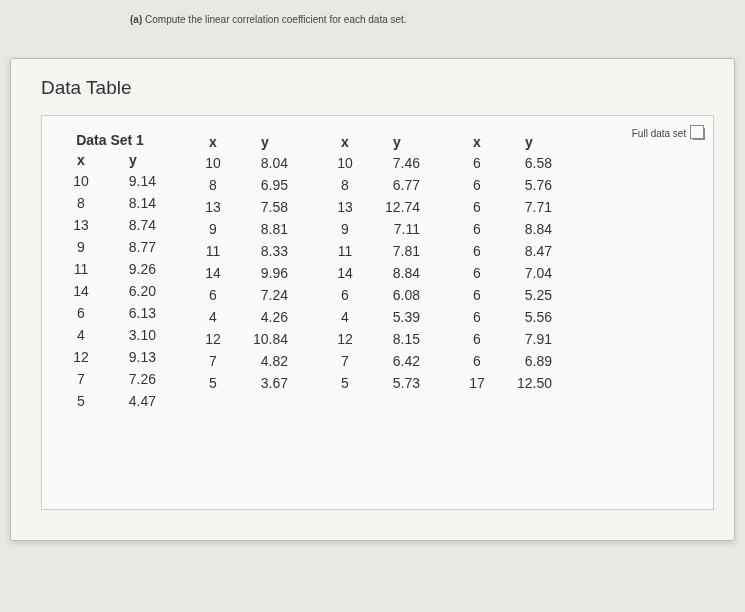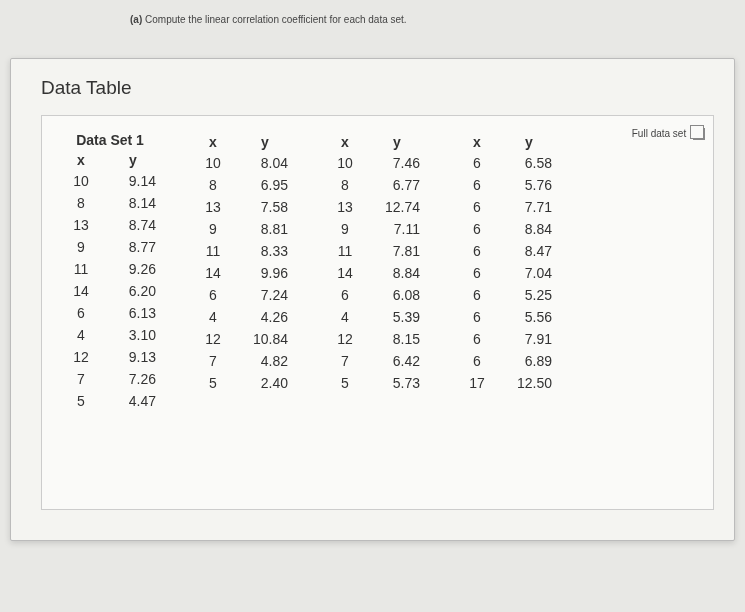--- a/index.html
+++ b/index.html
@@ -187,21 +187,21 @@
               <div class="cell">8.04</div>
               <div class="cell">6.95</div>
               <div class="cell">7.58</div>
               <div class="cell">8.81</div>
               <div class="cell">8.33</div>
               <div class="cell">9.96</div>
               <div class="cell">7.24</div>
               <div class="cell">4.26</div>
               <div class="cell">10.84</div>
               <div class="cell">4.82</div>
-              <div class="cell">2.40</div>
+              <div class="cell">3.67</div>
             </div>
           </div>
         </div>
         <div class="dataset">
           <div class="ds-cols">
             <div class="col x">
               <div class="hdr">x</div>
               <div class="cell">10</div>
               <div class="cell">8</div>
               <div class="cell">13</div>

